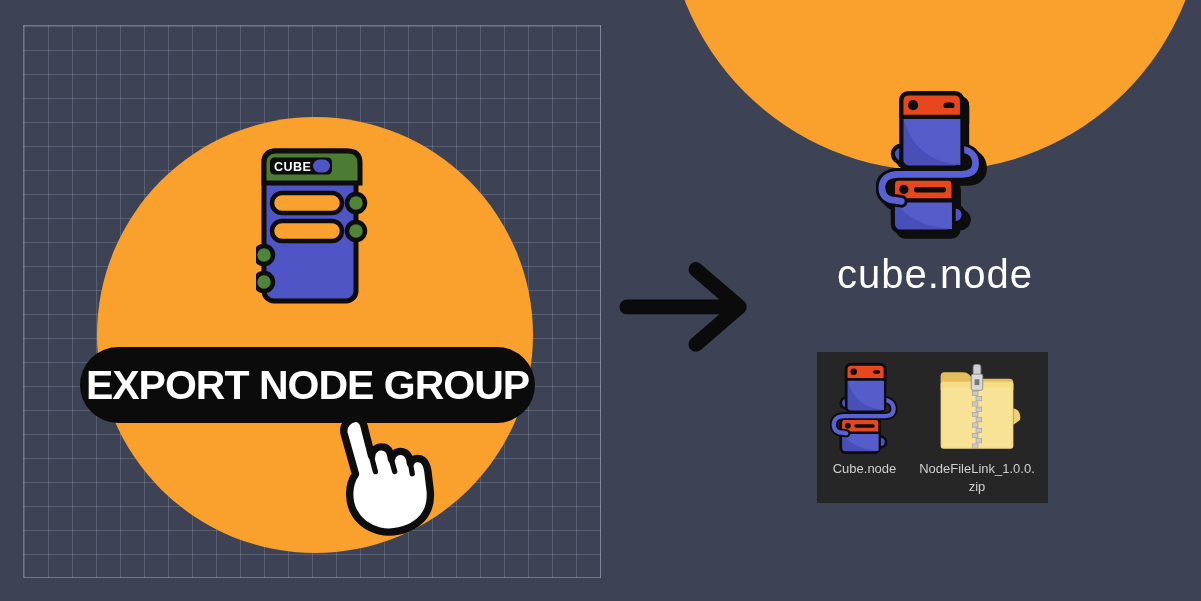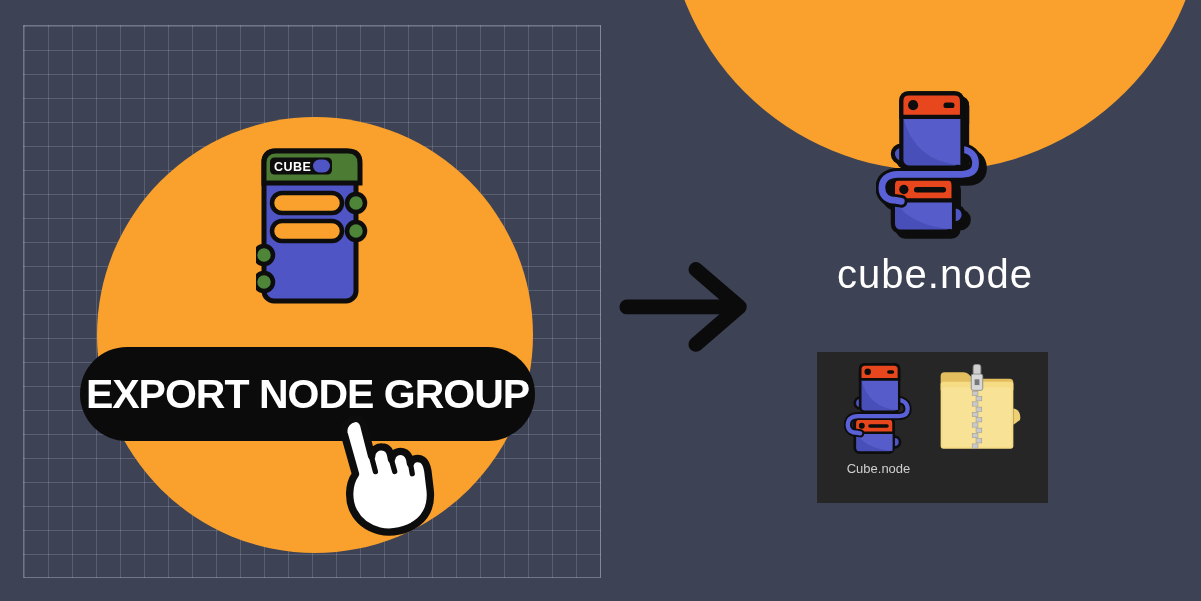--- a/index.html
+++ b/index.html
@@ -18,21 +18,21 @@
     border:1px solid rgba(190,196,218,.40);
     box-sizing:border-box;
   }
   .circle{position:absolute;border-radius:50%;background:#F9A12C;}
   .circle-left{left:97px;top:117px;width:436px;height:436px;}
   .circle-right{left:666px;top:-367px;width:538px;height:538px;}
 
   .cube-node-illu{position:absolute;left:256px;top:147px;width:112px;height:158px;}
 
   .export-btn{
-    position:absolute;left:80px;top:347px;width:455px;height:94px;
+    position:absolute;left:80px;top:347px;width:455px;height:76px;
     background:#0B0B0B;border:none;border-radius:48px;
     display:flex;align-items:center;justify-content:center;cursor:pointer;
   }
   .export-btn span{
     color:#FFFFFF;font-size:41px;font-weight:700;letter-spacing:-1px;
     font-family:"Liberation Sans",sans-serif;white-space:nowrap;
   }
   .hand-cursor{position:absolute;left:306px;top:412px;width:142px;height:132px;}
 
   
@@ -162,14 +162,15 @@
             <rect x="45" y="68.5" width="6" height="4.5"></rect>
           <rect x="41" y="74" width="6" height="4.5"></rect>
             <rect x="45" y="79.5" width="6" height="4.5"></rect>
           <rect x="41" y="85" width="6" height="4.5"></rect>
         </g>
         <rect x="42" y="2" width="8" height="11" rx="2.5" fill="#CFCFCF" stroke="#8E8E8E" stroke-width="1"></rect>
         <rect x="40" y="12" width="12" height="17" rx="2" fill="#D8D8D8" stroke="#8E8E8E" stroke-width="1"></rect>
         <rect x="43.5" y="17.5" width="5" height="6" fill="#777777"></rect>
       </svg>
     </div>
+    <div class="fname">NodeFileLink_1.0.0.zip</div>
   </div>
 </div>
 
 </body></html>

